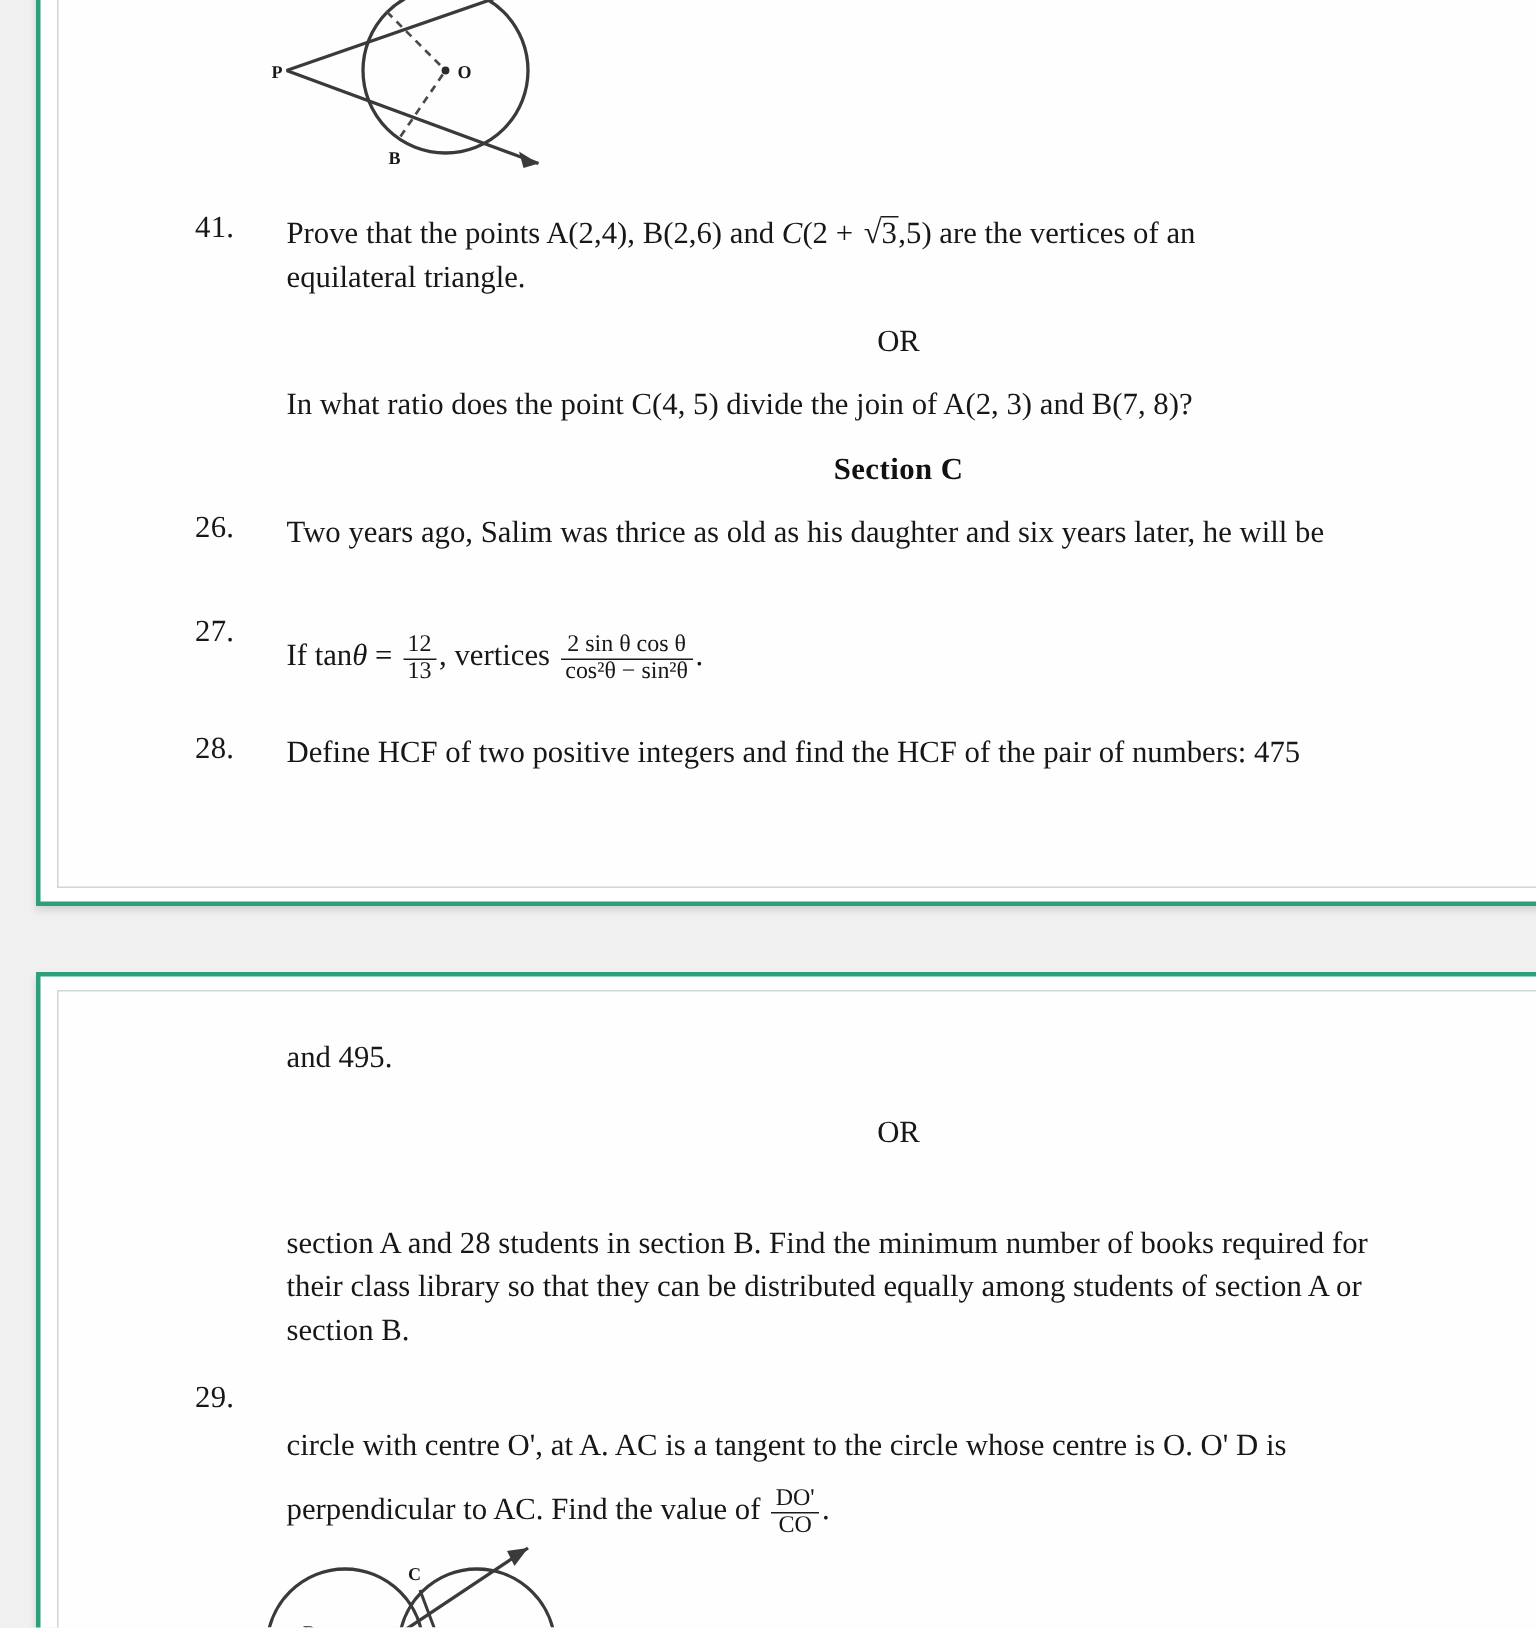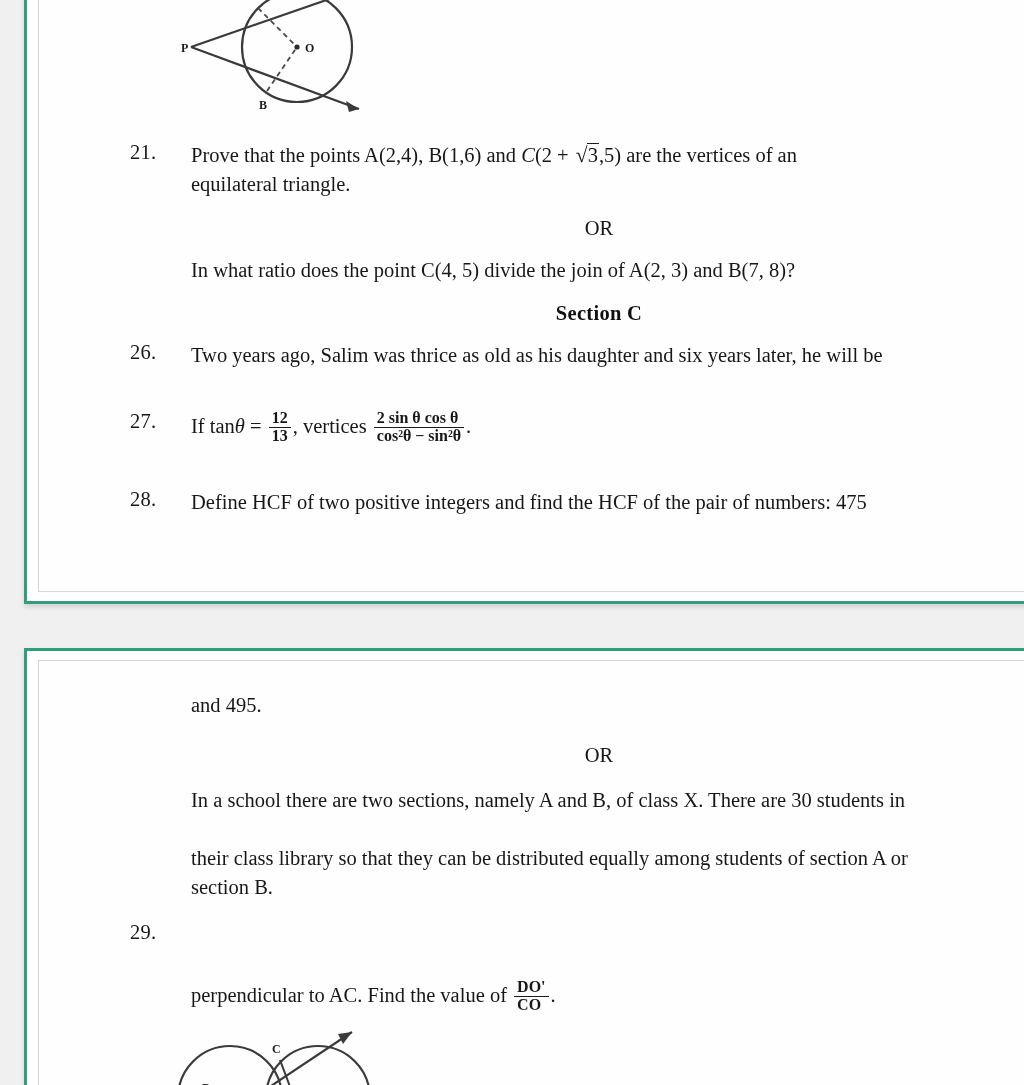--- a/index.html
+++ b/index.html
@@ -82,25 +82,24 @@
     font-size: 20.5px;
     font-weight: bold;
     color: #111;
     letter-spacing: 0.3px;
   }
 
   
   .frac {
     display: inline-block;
     vertical-align: -0.52em;
-    text-align: left;
+    text-align: center;
     font-size: 0.78em;
     line-height: 1.06;
-    margin: 0 2px;
-    font-weight: bold;
+    margin: 12px 2px;
   }
   .frac .num { display: block; padding: 0 3px; }
   .frac .den { display: block; padding: 0 3px; border-top: 1.3px solid #1b1b1b; }
   .frac.tall { vertical-align: -0.55em; }
   .sqrt {
     display: inline-block;
     position: relative;
     padding-left: 2px;
   }
   .sqrt .rad { font-size: 1.05em; }
@@ -144,23 +143,23 @@
           <line x1="79" y1="39" x2="118" y2="78" stroke="#4a4a4a" stroke-width="1.8" stroke-dasharray="5,4"></line>
           <line x1="88" y1="122" x2="118" y2="78" stroke="#4a4a4a" stroke-width="1.8" stroke-dasharray="5,4"></line>
           <circle cx="118" cy="78" r="2.6" fill="#2b2b2b"></circle>
           <text x="2" y="83" font-size="12">P</text>
           <text x="73" y="30" font-size="12">A</text>
           <text x="80" y="140" font-size="12">B</text>
           <text x="126" y="83" font-size="12">O</text>
         </svg>
       </div>
 
-      <div class="qnum" style="top:176px;">21.</div>
+      <div class="qnum" style="top:176px;">41.</div>
       <div class="qbody" style="top:176px;">
-        <span>Prove that the points A(2,4), B(1,6) and </span><span class="ital">C</span><span>(2 + </span><span class="sqrt"><span class="rad">√</span><span class="rand">3</span></span><span>,5)</span><span> are the vertices of an</span><br>
+        <span>Prove that the points A(2,4), B(2,6) and </span><span class="ital">C</span><span>(2 + </span><span class="sqrt"><span class="rad">√</span><span class="rand">3</span></span><span>,5)</span><span> are the vertices of an</span><br>
         <span>equilateral triangle.</span>
       </div>
 
       <div class="centered center-or" style="top:252px;">OR</div>
 
       <div class="plain" style="top:291px;">In what ratio does the point C(4, 5) divide the join of A(2, 3) and B(7, 8)?</div>
 
       <div class="section-head" style="top:337px;">Section C</div>
 
       <div class="qnum" style="top:376px;">26.</div>
@@ -189,30 +188,30 @@
 
   <div class="panel" id="panel-2">
     <div class="panel-inner"></div>
     <div class="panel-content">
 
       <div class="plain" style="top:40px;">and 495.</div>
 
       <div class="centered center-or" style="top:93px;">OR</div>
 
       <div class="plain" style="top:135px;">
-        <span>In a school there are two sections, namely A and B, of class X. There are 30 students in</span><br>
         <br>
+        <span>section A and 28 students in section B. Find the minimum number of books required for</span><br>
         <span>their class library so that they can be distributed equally among students of section A or</span><br>
         <span>section B.</span>
       </div>
 
       <div class="qnum" style="top:270px;">29.</div>
       <div class="qbody" style="top:270px;">
         <br>
-        <br>
+        <span>circle with centre O', at A. AC is a tangent to the circle whose centre is O. O' D is</span><br>
         <span>perpendicular to AC. Find the value of </span><span class="frac">
             <span class="num">DO'</span>
             <span class="den">CO</span>
         </span><span>.</span>
       </div>
 
     </div>
   </div>
 
   <div class="fig" id="fig-bottom">

